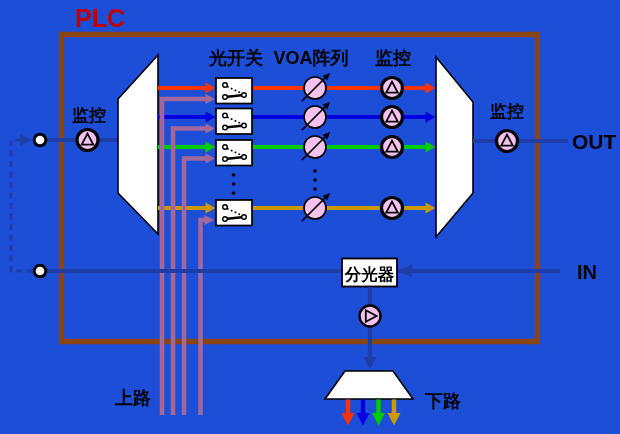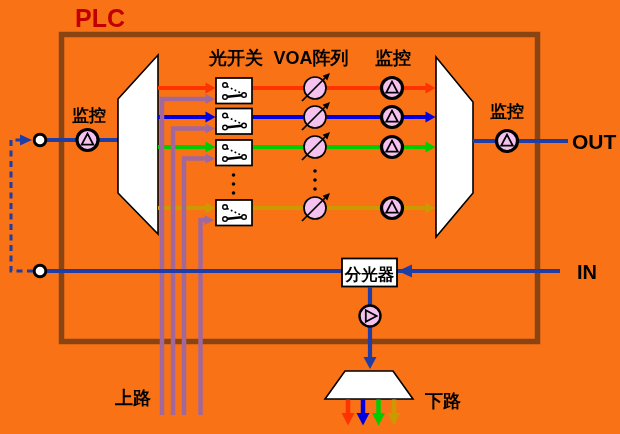--- a/index.html
+++ b/index.html
@@ -1,16 +1,16 @@
 <!DOCTYPE html>
 <html style="--c-border: #8a4412; --c-title_red: #c00000; --c-navy: #1e3da6; --c-purple: #a3689b; --c-pink: #f5c2f0;"><head>
 <meta charset="utf-8">
 <style>
   html,body{margin:0;padding:0;background:#fff;}
-  .stage{position:relative;width:620px;height:434px;background:#f97316;overflow:hidden;
+  .stage{position:relative;width:620px;height:434px;background:#1d4ed8;overflow:hidden;
          font-family:"Liberation Sans",sans-serif;}
   svg{display:block;}
   text{font-family:"Liberation Sans","DejaVu Sans",sans-serif;font-weight:bold;fill:#000;}
   .t-title{fill:var(--c-title_red);font-size:25px;}
   .t-label{font-size:17px;text-anchor:middle;}
   .t-head{font-size:18px;text-anchor:middle;}
   .t-port{font-size:21px;}
   .t-in{font-size:20px;}
   .t-box{font-size:16.5px;text-anchor:middle;}
   .t-path{font-size:18px;text-anchor:middle;}

